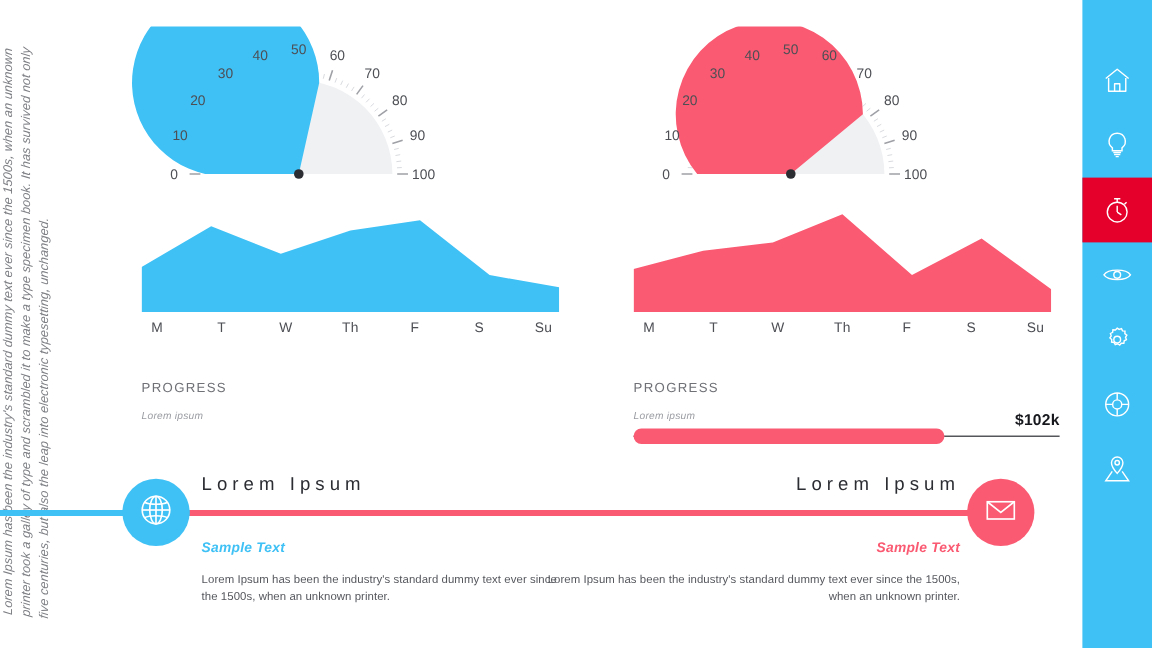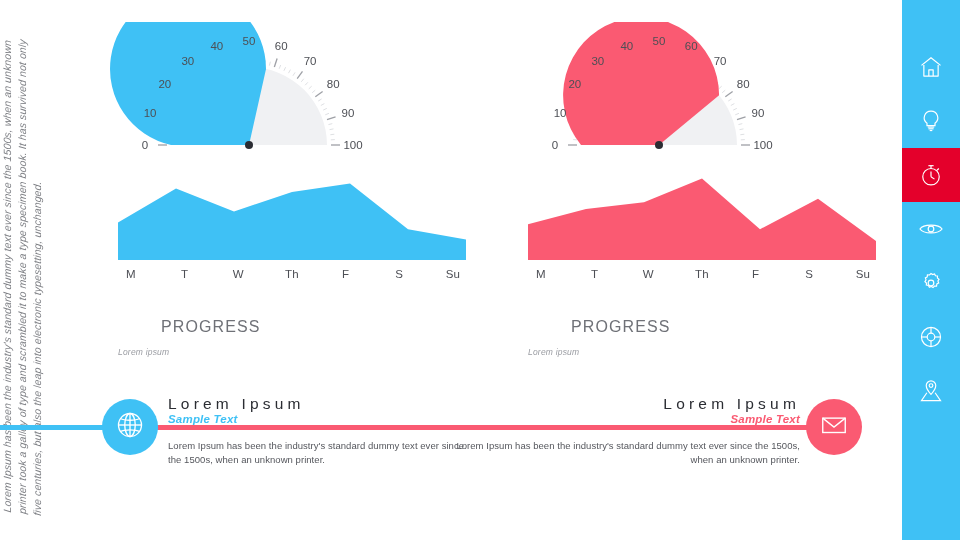--- a/index.html
+++ b/index.html
@@ -49,23 +49,22 @@
   .axis-labels {
     position: absolute; top: 268px; left: 10px; width: 348px;
     display: flex; justify-content: space-between;
     font-size: 11.5px; color: #4d4f55; letter-spacing: .2px;
   }
   .axis-labels span { width: 26px; text-align: center; }
 
   
   .progress-block { position: absolute; top: 318px; left: 10px; width: 355px; }
   .progress-title {
-    font-size: 16px; color: #6f7177; letter-spacing: 1.1px;
+    font-size: 11px; color: #6f7177; letter-spacing: 1.1px;
     margin-bottom: 11px;
-    margin-left: 43px;
   }
   .progress-sub {
     font-size: 8.5px; color: #9a9ca2; font-style: italic;
     letter-spacing: .2px; margin-bottom: 3px;
   }
   .progress-row { position: relative; height: 22px; }
   .progress-track {
     position: absolute; left: 0; right: 0; top: 9px;
     height: 1.4px; background: #2b2d33;
   }
@@ -93,21 +92,21 @@
 
   .foot { position: absolute; top: 395px; }
   .foot.left  { left: 168px; width: 300px; text-align: left; }
   .foot.right { left: 440px; width: 360px; text-align: right; }
   .foot-title {
     font-size: 15.5px; color: #2b2d33; letter-spacing: 4.2px;
     font-weight: normal;
   }
   .foot-sample {
     font-size: 11.5px; font-weight: bold; font-style: italic;
-    letter-spacing: .2px;
+    margin-top: 38px; letter-spacing: .2px;
   }
   .foot-body {
     font-size: 9.5px; color: #55575d; line-height: 13.5px;
     margin-top: 14px; letter-spacing: .05px;
   }
 
   
   .sidebar {
     position: absolute; right: 0; top: 0; width: 58px; height: 540px;
     background: var(--blue);
@@ -314,20 +313,25 @@
         <span>W</span>
         <span>Th</span>
         <span>F</span>
         <span>S</span>
         <span>Su</span>
       </div>
 
     <div class="progress-block">
       <div class="progress-title">PROGRESS</div>
       <div class="progress-sub">Lorem ipsum</div>
+      <div class="progress-row">
+        <div class="progress-track"></div>
+        <div class="progress-fill" id="pfill-1" style="width: 73%; background: rgb(250, 90, 114);"></div>
+        <div class="progress-value">$102k</div>
+      </div>
     </div>
   </div>
 
   <div class="timeline">
     <div class="tl-blue"></div>
     <div class="tl-red"></div>
   </div>
 
   <div class="bubble blue">
     <span>

